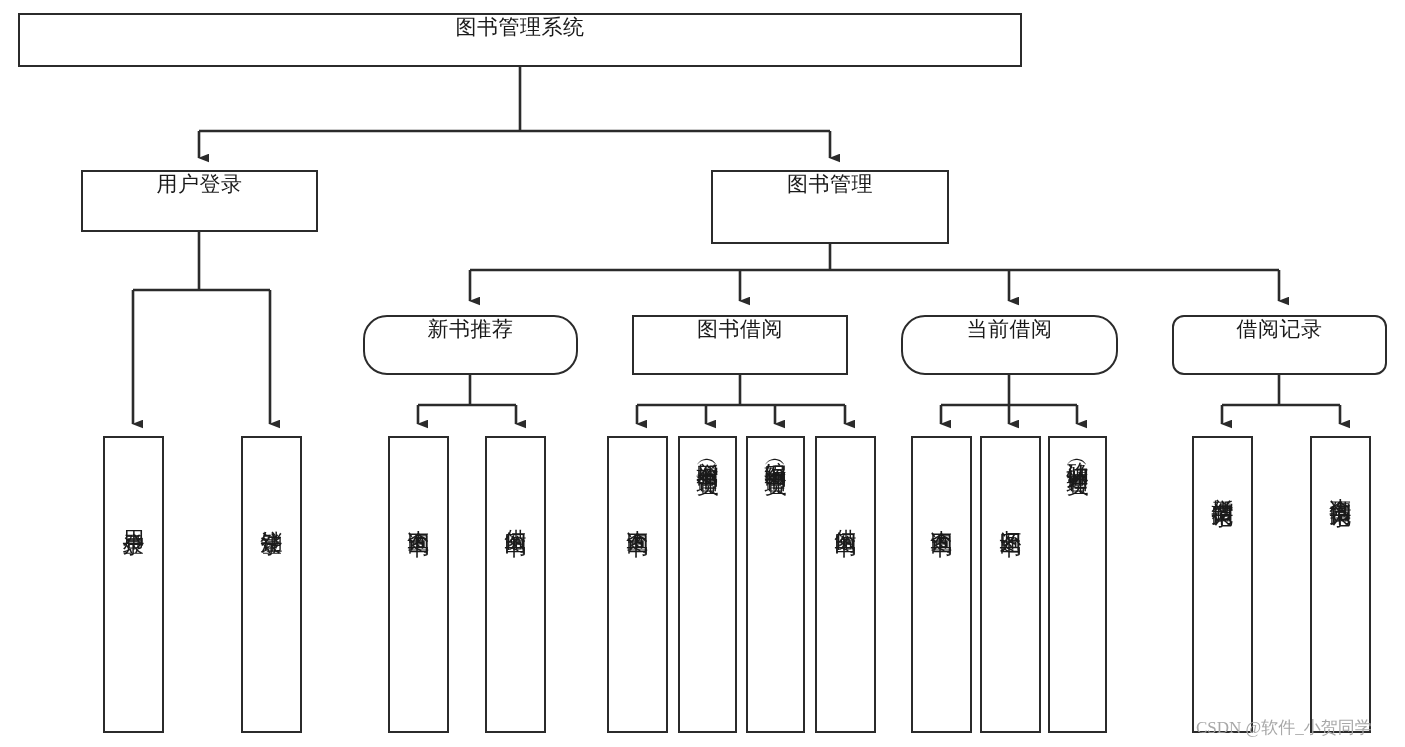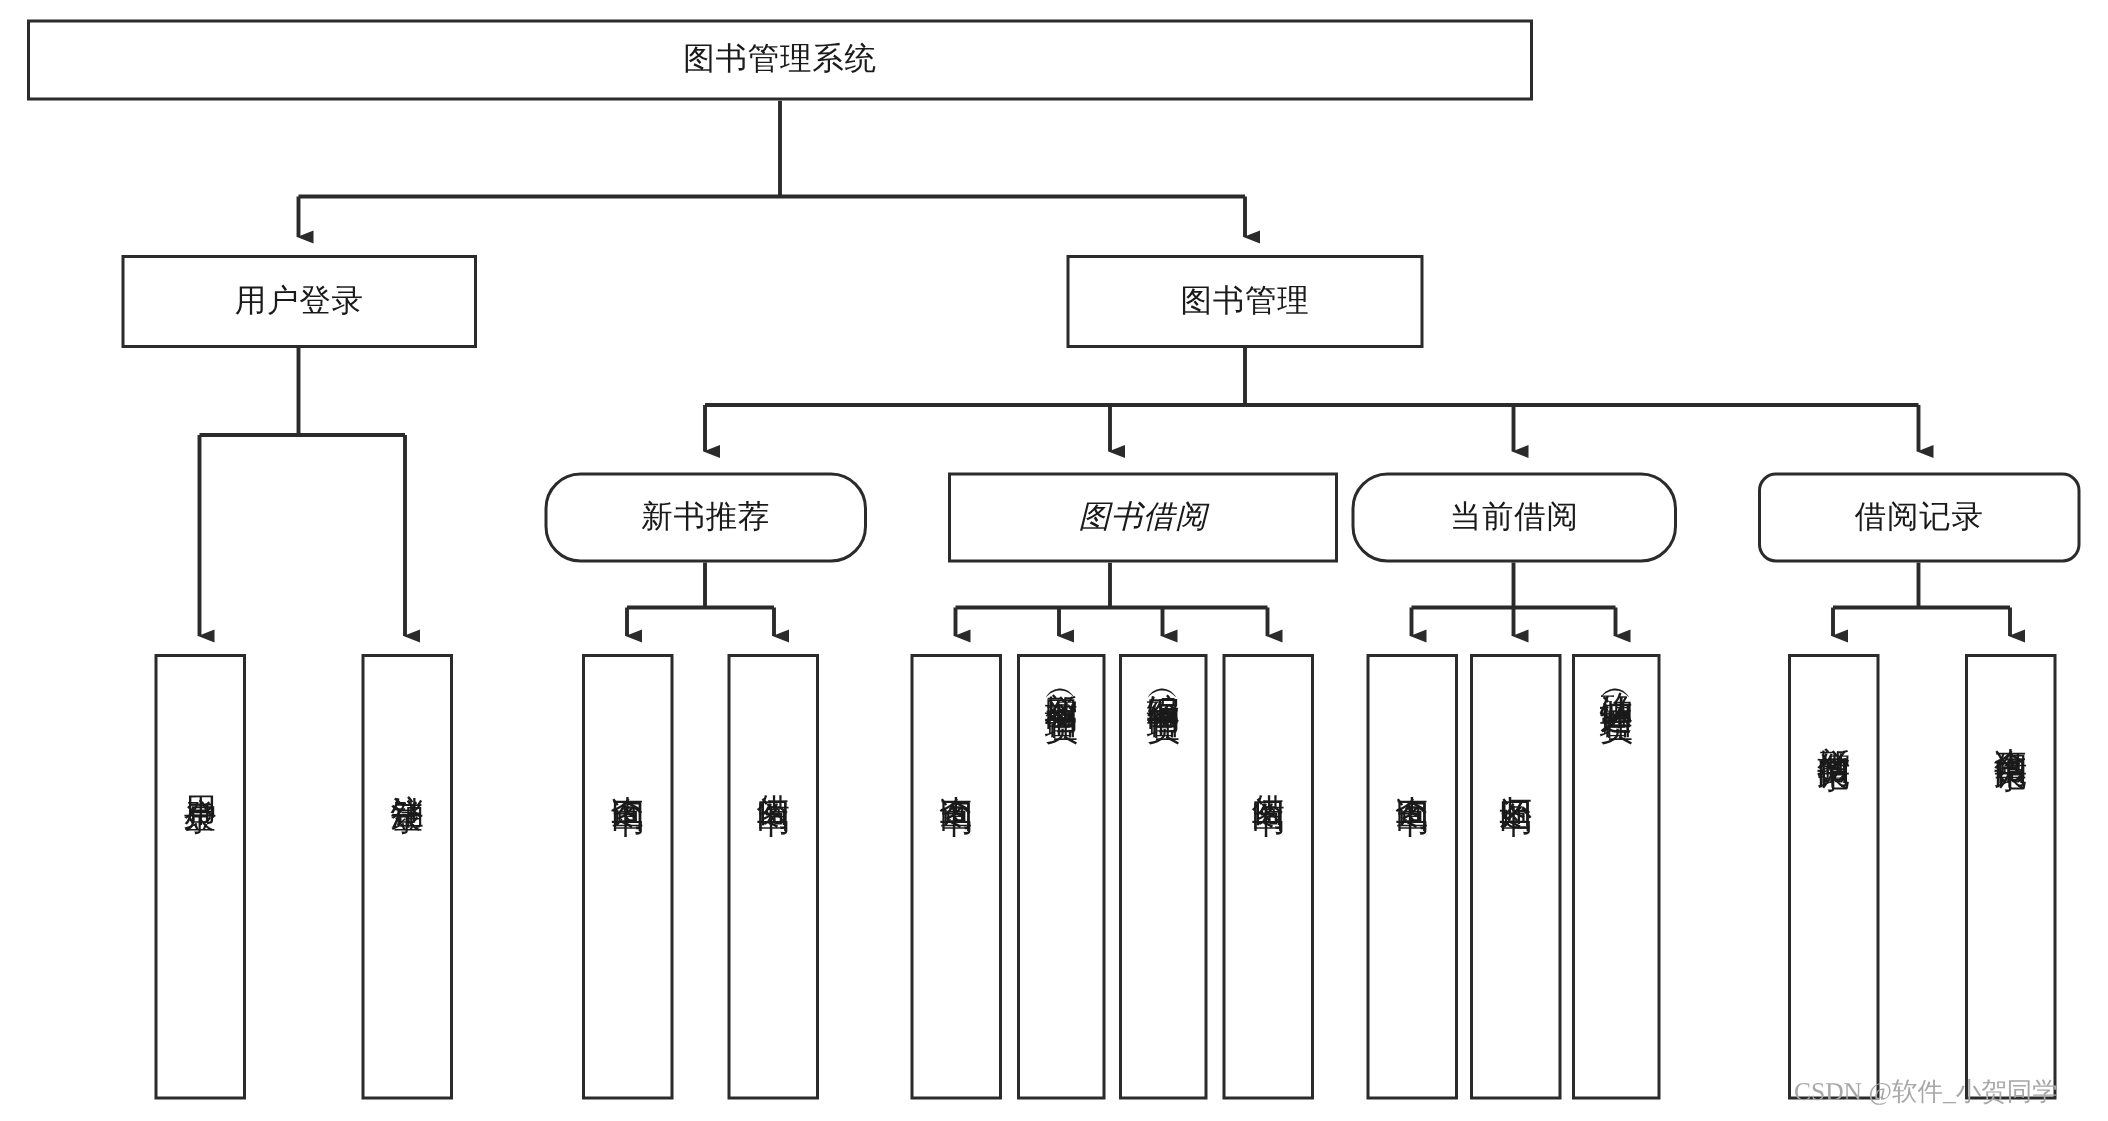--- a/index.html
+++ b/index.html
@@ -23,21 +23,21 @@
     position: absolute;
     left: 0; top: 0;
     width: 1405px; height: 747px;
     pointer-events: none;
   }
   .node {
     position: absolute;
     border: 2.5px solid #2b2b2b;
     background: #ffffff;
     display: flex;
-    align-items: center;
+    align-items: flex-start;
     justify-content: center;
     text-align: center;
   }
   .node .lbl {
     font-size: 21px;
     line-height: 1.15;
     letter-spacing: 0.5px;
     color: #1a1a1a;
     white-space: nowrap;
   }
@@ -121,29 +121,29 @@
   </svg>
 
   <div class="node" style="left:18px; top:13px; width:1004px; height:54px;">
     <span class="lbl">图书管理系统</span>
   </div>
 
   <div class="node" style="left:81px; top:170px; width:237px; height:62px;">
     <span class="lbl">用户登录</span>
   </div>
 
-  <div class="node" style="left:711px; top:170px; width:238px; height:62px;">
+  <div class="node" style="left:711px; top:170px; width:238px; height:74px;">
     <span class="lbl">图书管理</span>
   </div>
 
   <div class="node" style="left:363px; top:315px; width:215px; height:60px;border-radius:24px;">
     <span class="lbl">新书推荐</span>
   </div>
 
-  <div class="node" style="left:632px; top:315px; width:260px; height:60px;font-style:italic;">
+  <div class="node" style="left:632px; top:315px; width:216px; height:60px;">
     <span class="lbl">图书借阅</span>
   </div>
 
   <div class="node" style="left:901px; top:315px; width:217px; height:60px;border-radius:24px;">
     <span class="lbl">当前借阅</span>
   </div>
 
   <div class="node" style="left:1172px; top:315px; width:215px; height:60px;border-radius:12px;">
     <span class="lbl">借阅记录</span>
   </div>

